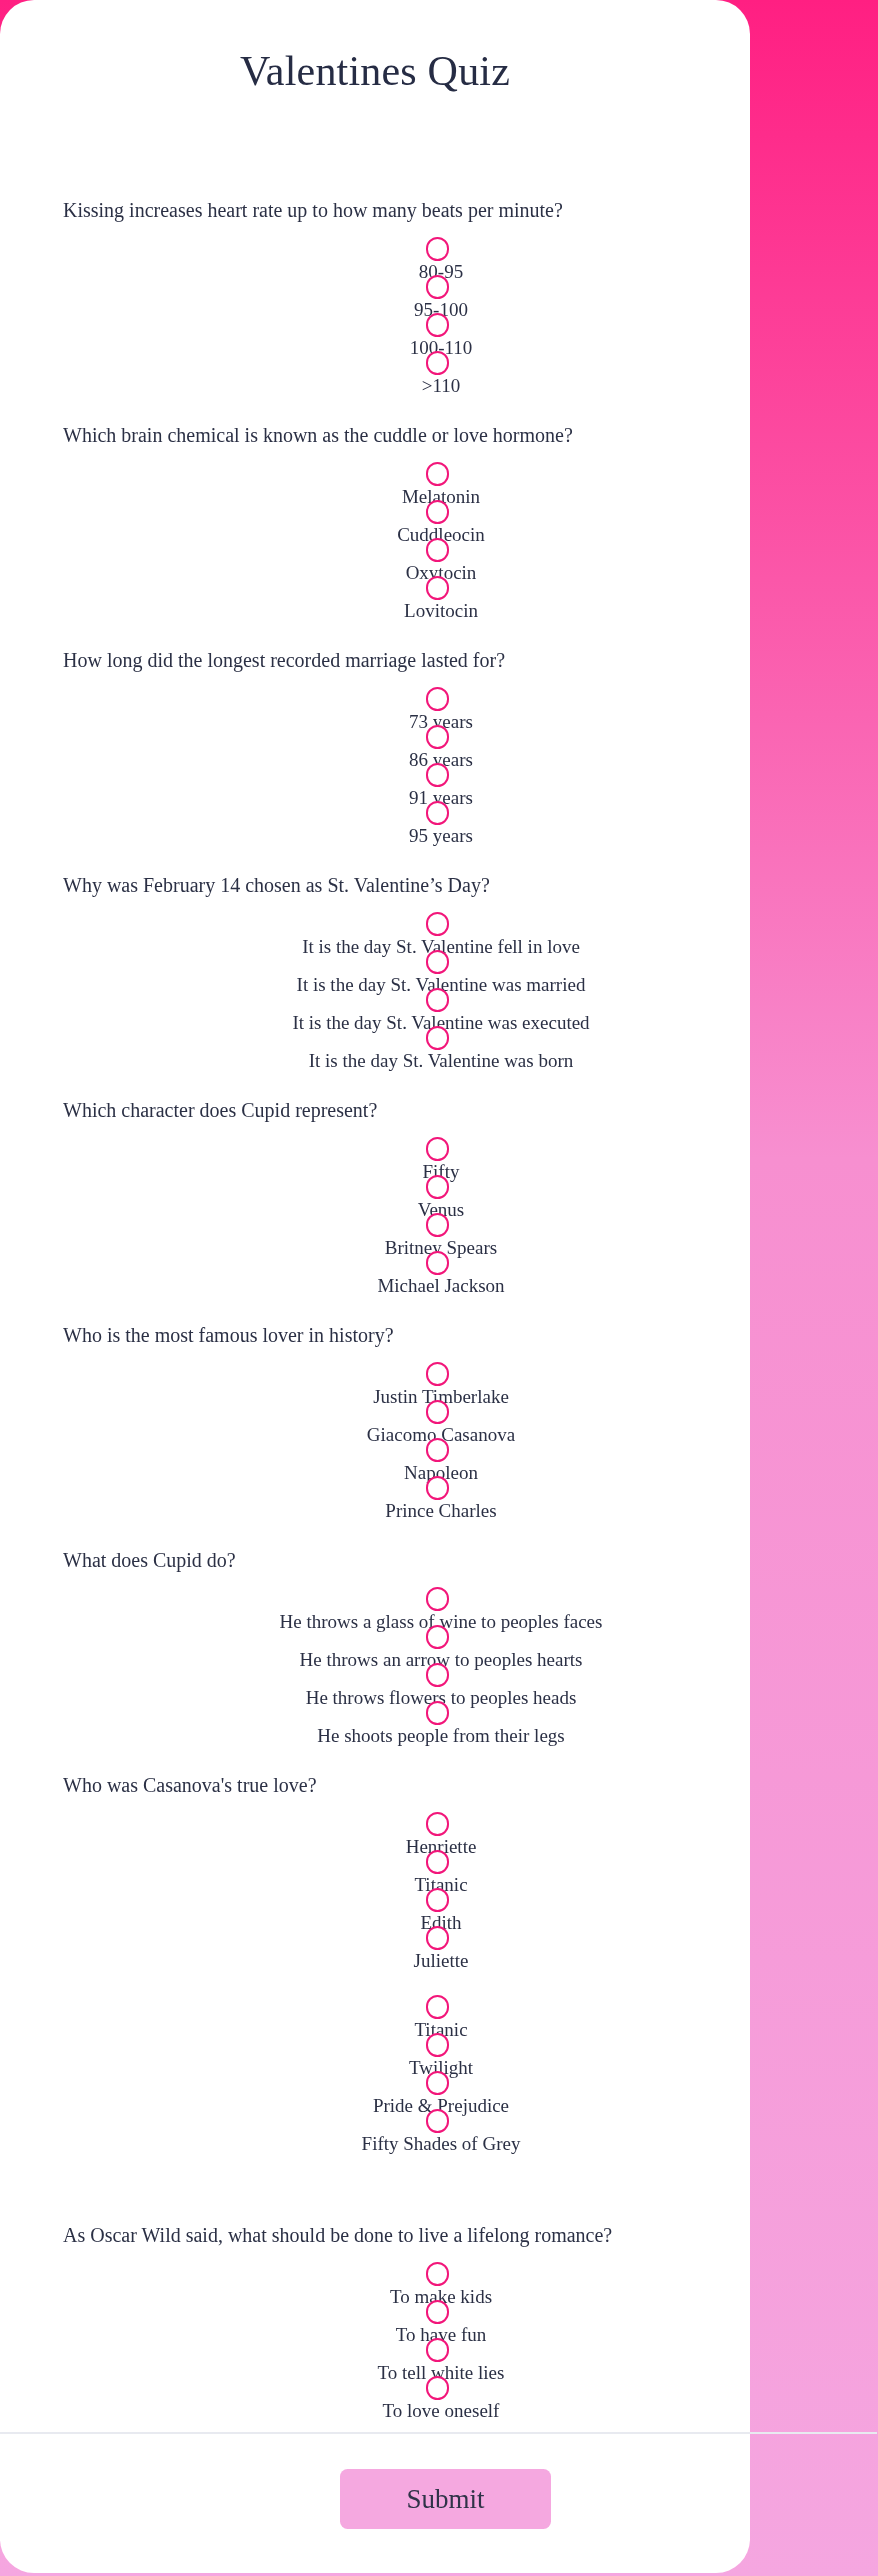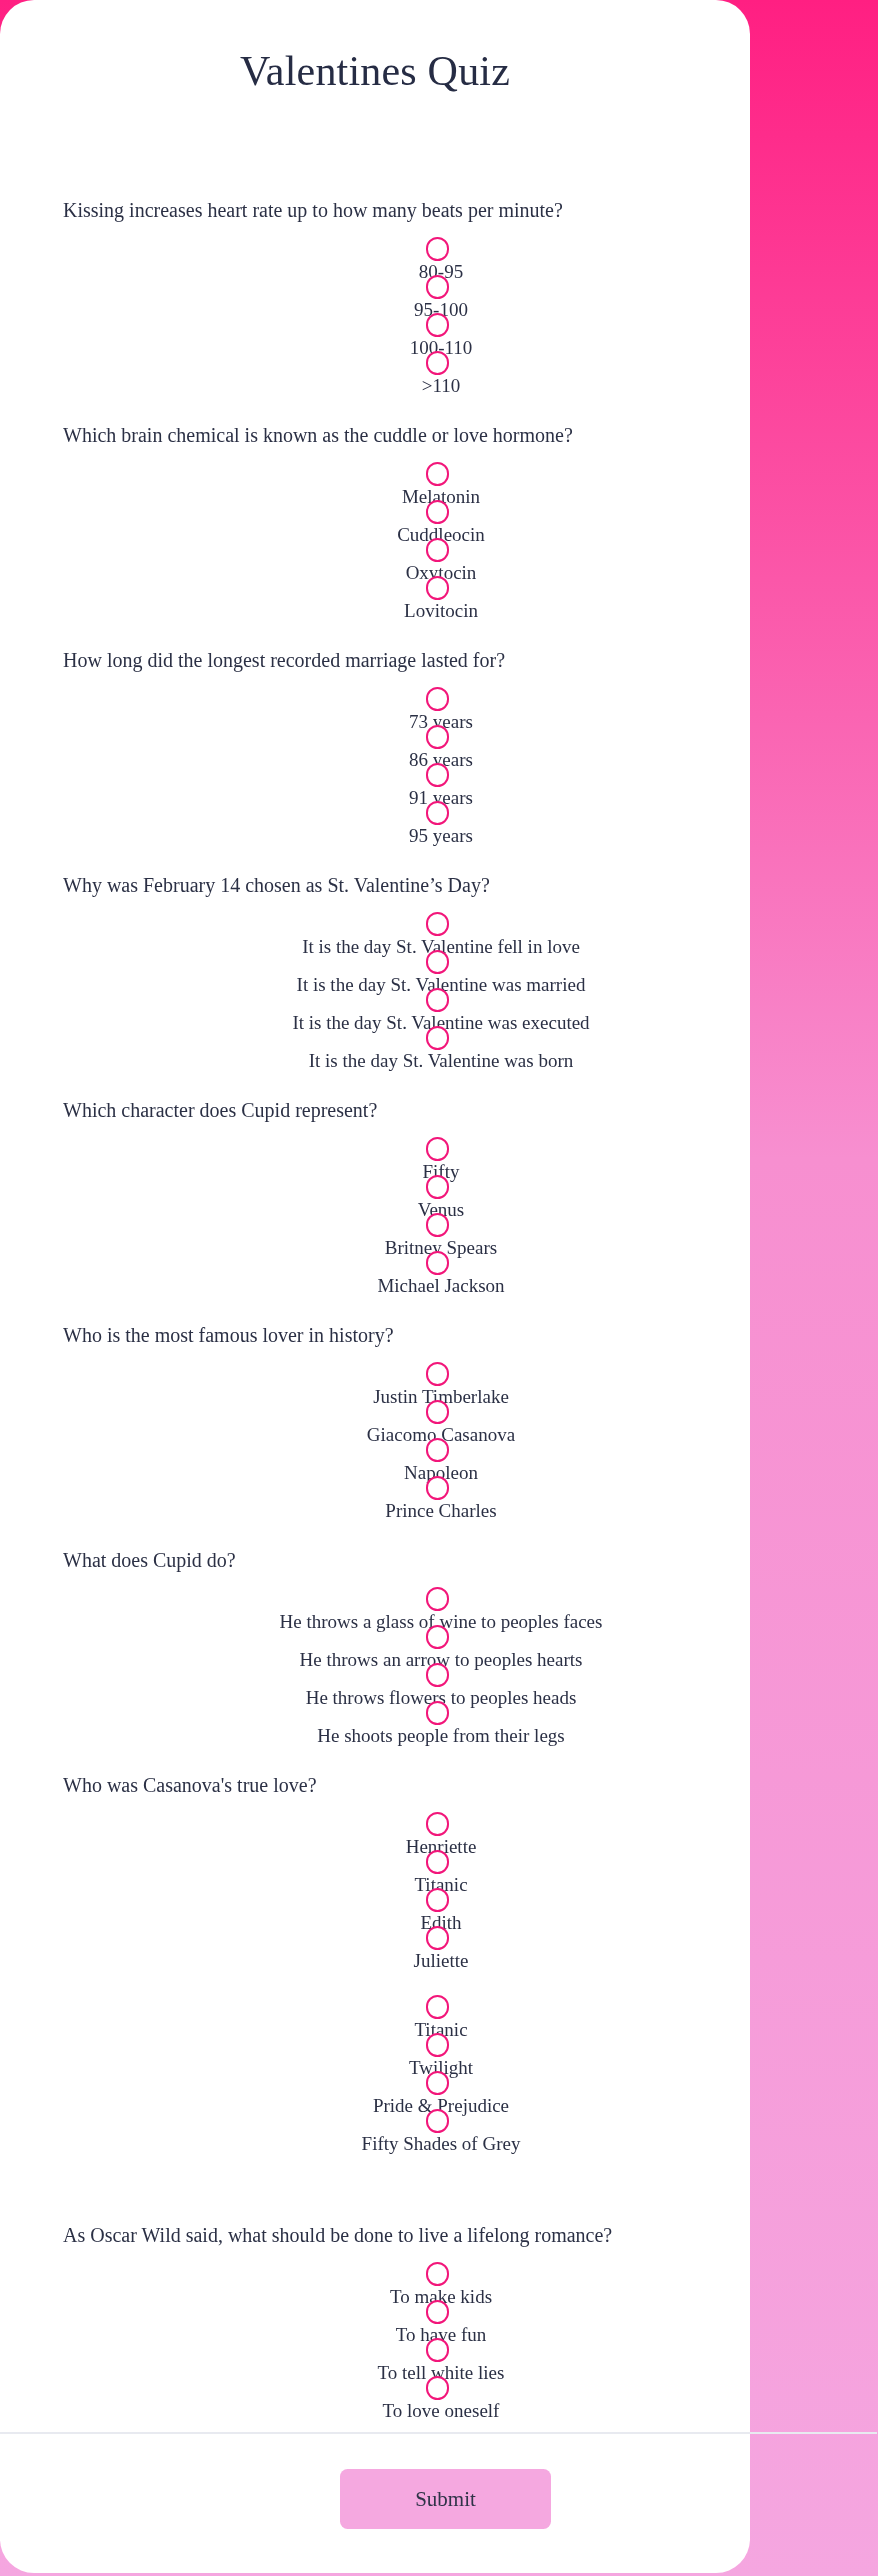--- a/index.html
+++ b/index.html
@@ -76,21 +76,21 @@
     .submit {
       position: absolute;
       left: 340px;
       top: 2469px;
       width: 211px;
       height: 60px;
       background: #f5a8e0;
       border: none;
       border-radius: 7.6px;
       font-family: "Liberation Serif", "DejaVu Serif", serif;
-      font-size: 21px;
+      font-size: 27px;
       color: #2f3348;
       cursor: pointer;
     }
   </style>
 </head>
 <body>
 
 <div class="card">
   <h1 class="title">Valentines Quiz</h1>
 

